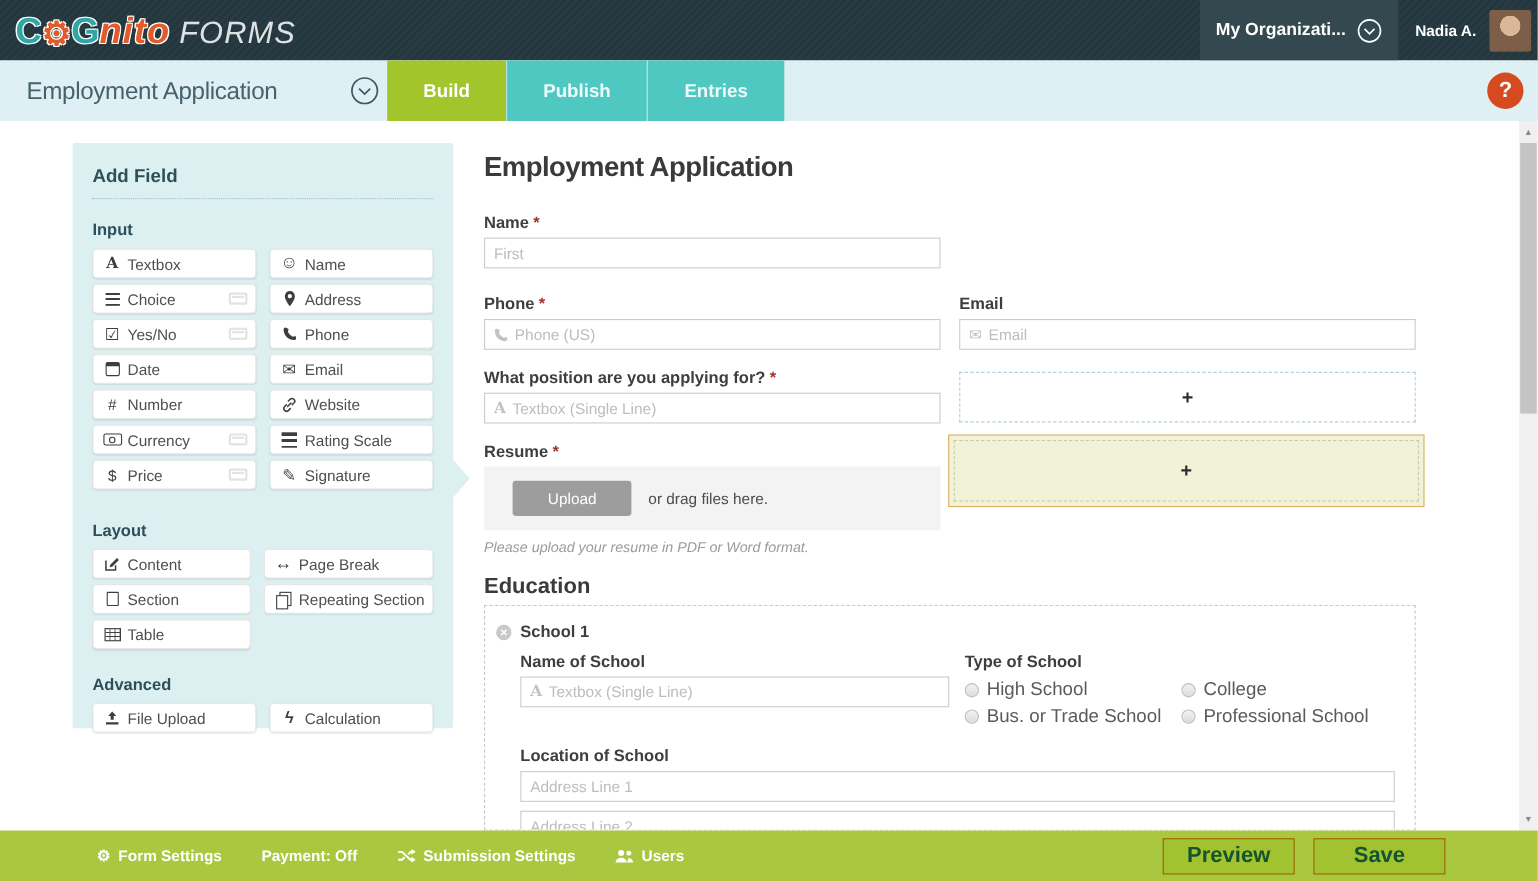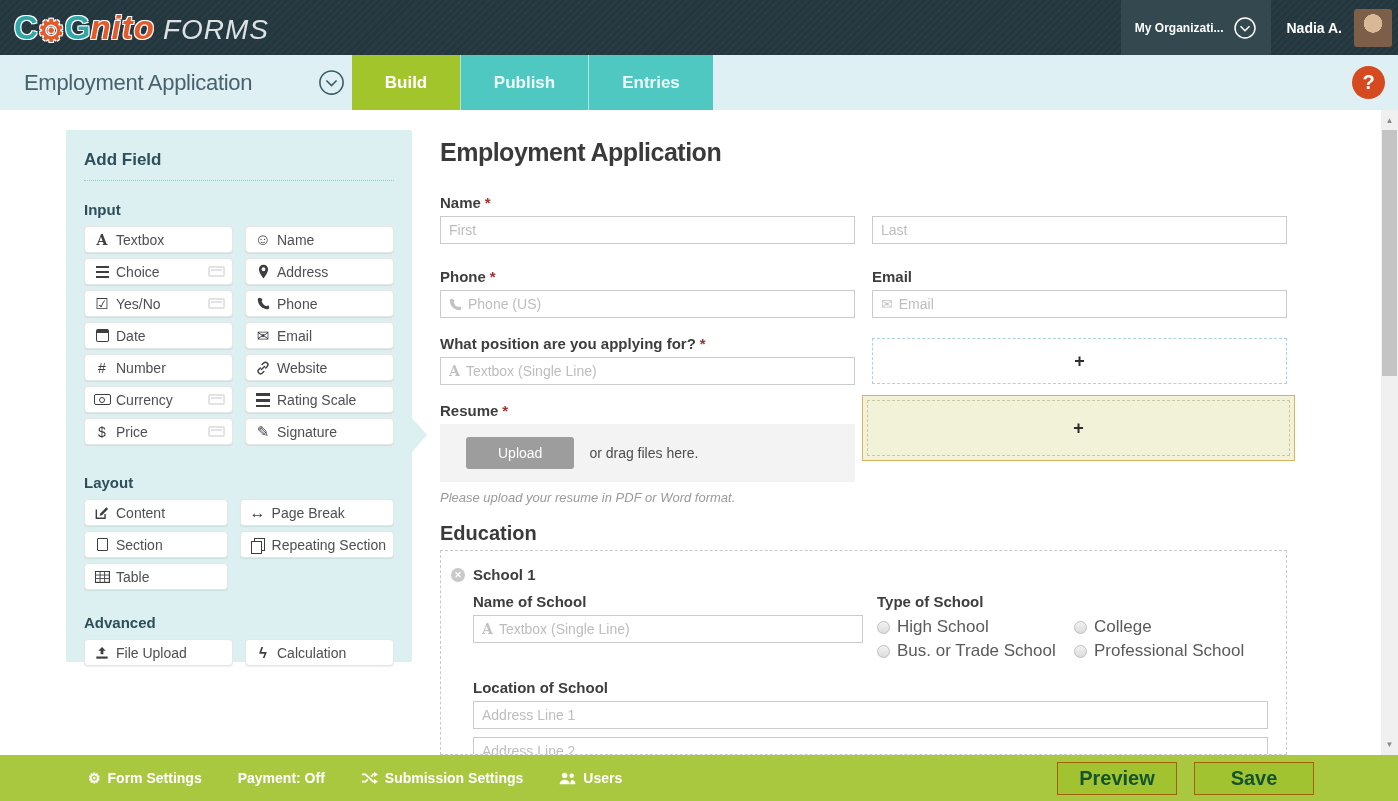--- a/index.html
+++ b/index.html
@@ -13,21 +13,21 @@
   .logo { display:flex; align-items:baseline; margin-left:14px; cursor:pointer; white-space:nowrap; }
   .lg-c,.lg-g { color:#2fa7a7; font-size:33px; font-weight:900;
     text-shadow:1px 1px 0 #fff,-1px -1px 0 #fff,1px -1px 0 #fff,-1px 1px 0 #fff; }
   .lg-gear { color:#e35a2b; font-size:30px; font-weight:900; position:relative; top:2px;
     text-shadow:1px 1px 0 #fff,-1px -1px 0 #fff,1px -1px 0 #fff,-1px 1px 0 #fff; }
   .lg-script { color:#e35a2b; font-size:33px; font-weight:900; font-style:italic; letter-spacing:1px;
     text-shadow:1px 1px 0 #fff,-1px -1px 0 #fff,1px -1px 0 #fff,-1px 1px 0 #fff; margin-right:8px; }
   .lg-forms { color:#dde3e5; font-size:28px; font-style:italic; font-weight:400; letter-spacing:1px; }
   .top-right { margin-left:auto; display:flex; align-items:center; height:100%; }
   .org-btn { height:100%; display:flex; align-items:center; gap:9px; padding:16px 14px;
-    background:#33484f; color:#fff; font-weight:700; font-size:12px; cursor:pointer;text-align:right; }
+    background:#33484f; color:#fff; font-weight:700; font-size:16px; cursor:pointer;text-align:right; }
   .chev-circle { display:inline-flex; }
   .username { color:#fff; font-weight:700; font-size:14px; margin:0 12px 0 16px; cursor:pointer; }
   .avatar { width:38px; height:38px; border-radius:3px; margin-right:6px; cursor:pointer;
     background:radial-gradient(circle at 50% 38%, #d8b896 0 30%, #7d5f49 31% 100%), linear-gradient(#b59377,#6e543f); }
 
   
   .navbar { position:absolute; top:55px; left:0; right:0; height:55px; background:#def0f3; display:flex; align-items:center; }
   .form-title { color:#47626c; font-size:22px; margin-left:24px; letter-spacing:-0.3px; }
   .title-chev { color:#3c5a64; margin-left:66px; cursor:pointer; display:inline-flex; }
   .tabs { position:absolute; left:352px; top:0; height:55px; display:flex; }
@@ -303,23 +303,20 @@
 
     <main class="builder">
       <div class="b-abs main-title" style="left:0;top:8px">Employment Application</div>
 
       <div class="b-abs flabel" style="left:0;top:64px">
         <span>Name</span><span class="req">*</span>
       </div>
       <div class="b-abs tinput" style="left:0;top:86px;width:415px">
         <span>First</span>
       </div>
-      <div class="b-abs tinput" style="left:432px;top:86px;width:415px">
-        <span>Last</span>
-      </div>
 
       <div class="b-abs flabel" style="left:0;top:138px">
         <span>Phone</span><span class="req">*</span>
       </div>
       <div class="b-abs tinput" style="left:0;top:160px;width:415px">
         <span class="ph-ic">
           <svg width="13" height="13" viewBox="0 0 16 16">
               <path d="M3.2 1 C2 1 1 2 1 3.2 c0 6.5 5.3 11.8 11.8 11.8 1.2 0 2.2-1 2.2-2.2 l-0.6-2.4 -3.1 0.8 c-2.3-1-4.5-3.2-5.5-5.5 l0.8-3.1 z" fill="#c2c2c2"></path>
             </svg>
         </span>

